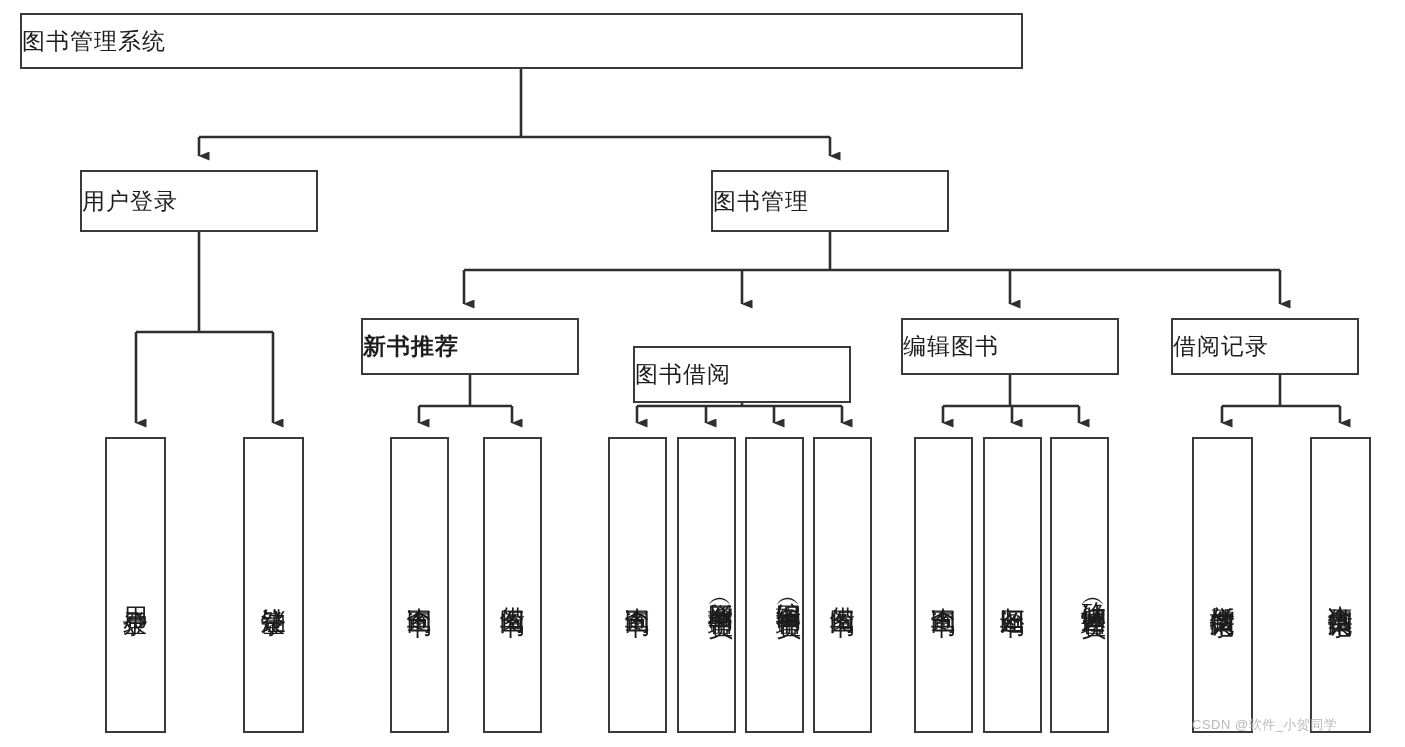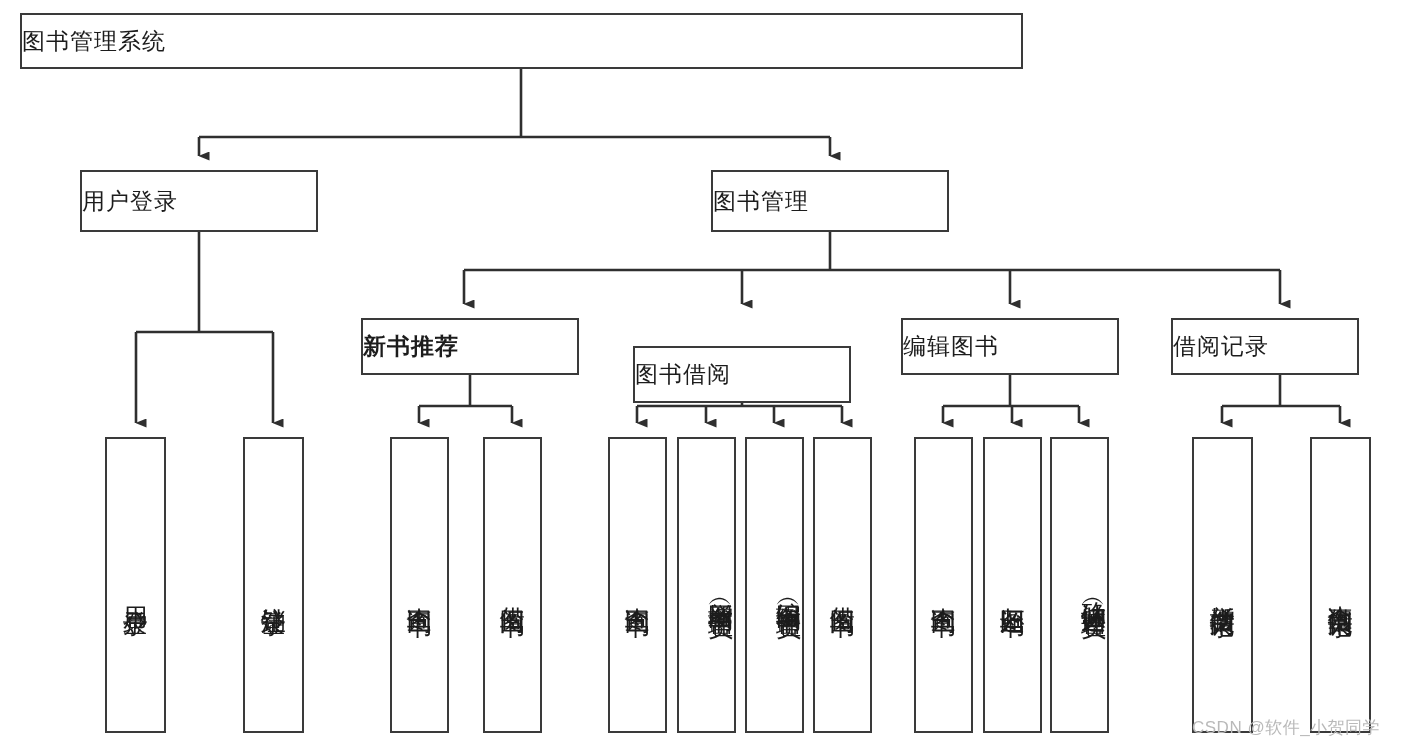--- a/index.html
+++ b/index.html
@@ -51,21 +51,21 @@
   .node.vert .lbl {
     writing-mode: vertical-rl;
     text-orientation: upright;
     white-space: nowrap;
   }
   .node.vert.centered {
     align-items: center;
   }
   .watermark {
     position: absolute;
-    font-size: 17px;
+    font-size: 13px;
     color: #b9b9b9;
     white-space: nowrap;
     letter-spacing: 0.5px;
   }
 </style>
 </head>
 <body>
 
 <div id="canvas">
 

